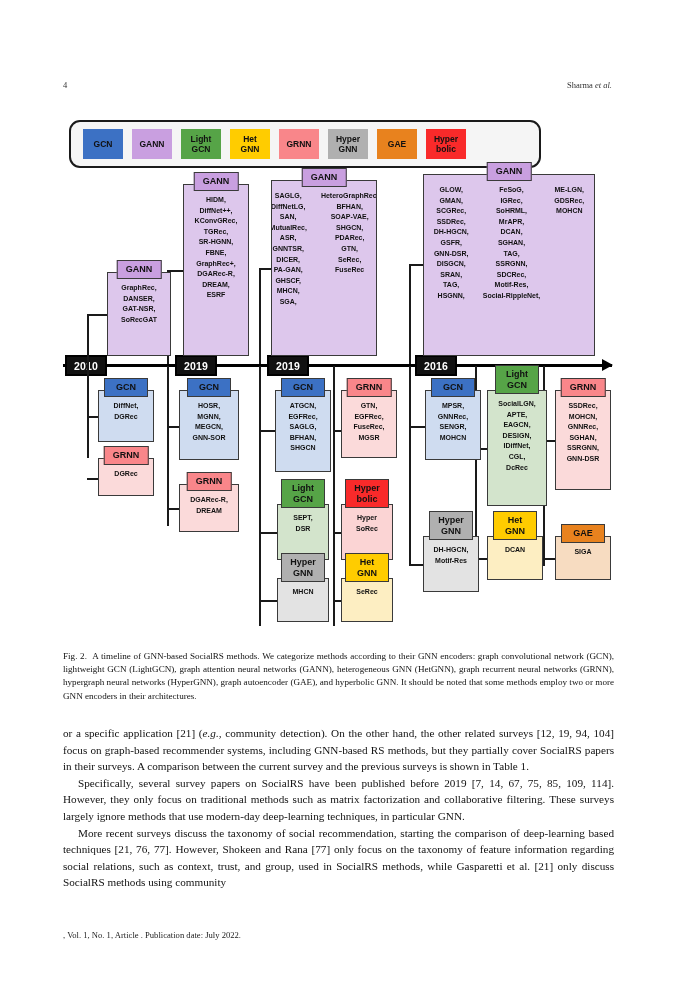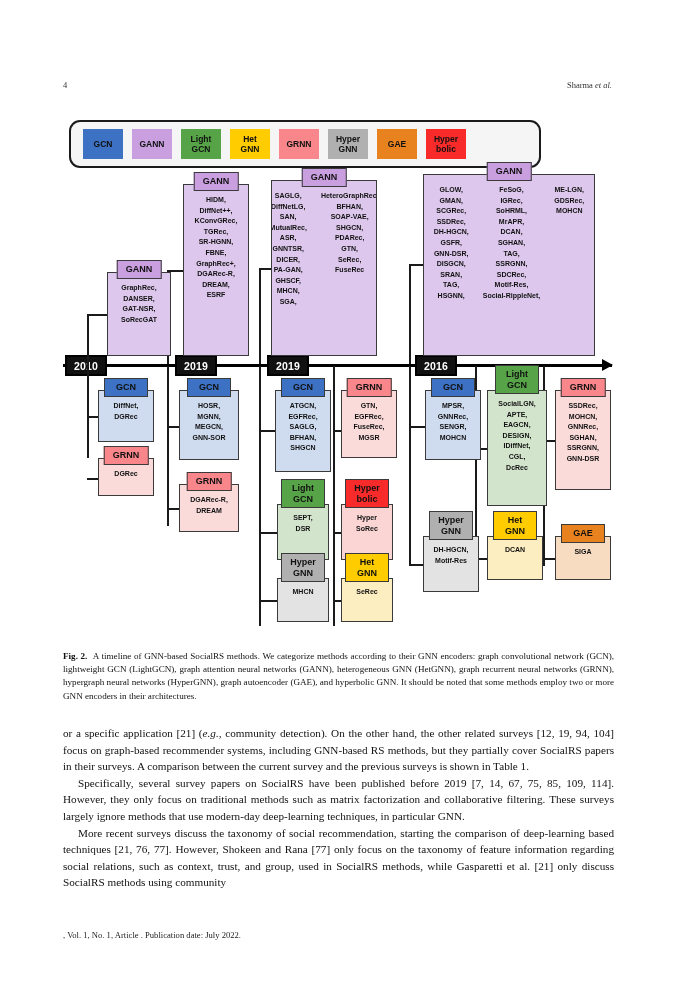--- a/index.html
+++ b/index.html
@@ -59,21 +59,21 @@
     display:flex;justify-content:center;gap:14px;
     font-family:"Liberation Sans", sans-serif;font-weight:bold;
     font-size:7px;line-height:10.6px;color:#111;text-align:center;
     padding:6px 5px;box-sizing:border-box;overflow:hidden;
   }
   .bd .col{display:flex;flex-direction:column;align-items:center;}
 
   
   .caption{position:absolute;left:63px;top:650px;width:551px;
     font-size:9.1px;line-height:13.2px;text-align:justify;color:#111;}
-  .caption b{font-weight:bold;}
+  .caption b{font-weight:normal;}
 
   
   .body{position:absolute;left:63px;top:725px;width:551px;
     font-size:11.2px;line-height:16.6px;text-align:justify;color:#111;}
   .body p{margin:0;text-indent:0;}
   .body p.ind{text-indent:15px;}
   .body i{font-style:italic;}
 
   .footer{position:absolute;left:63px;top:930px;font-size:8.6px;color:#222;}
 </style>

